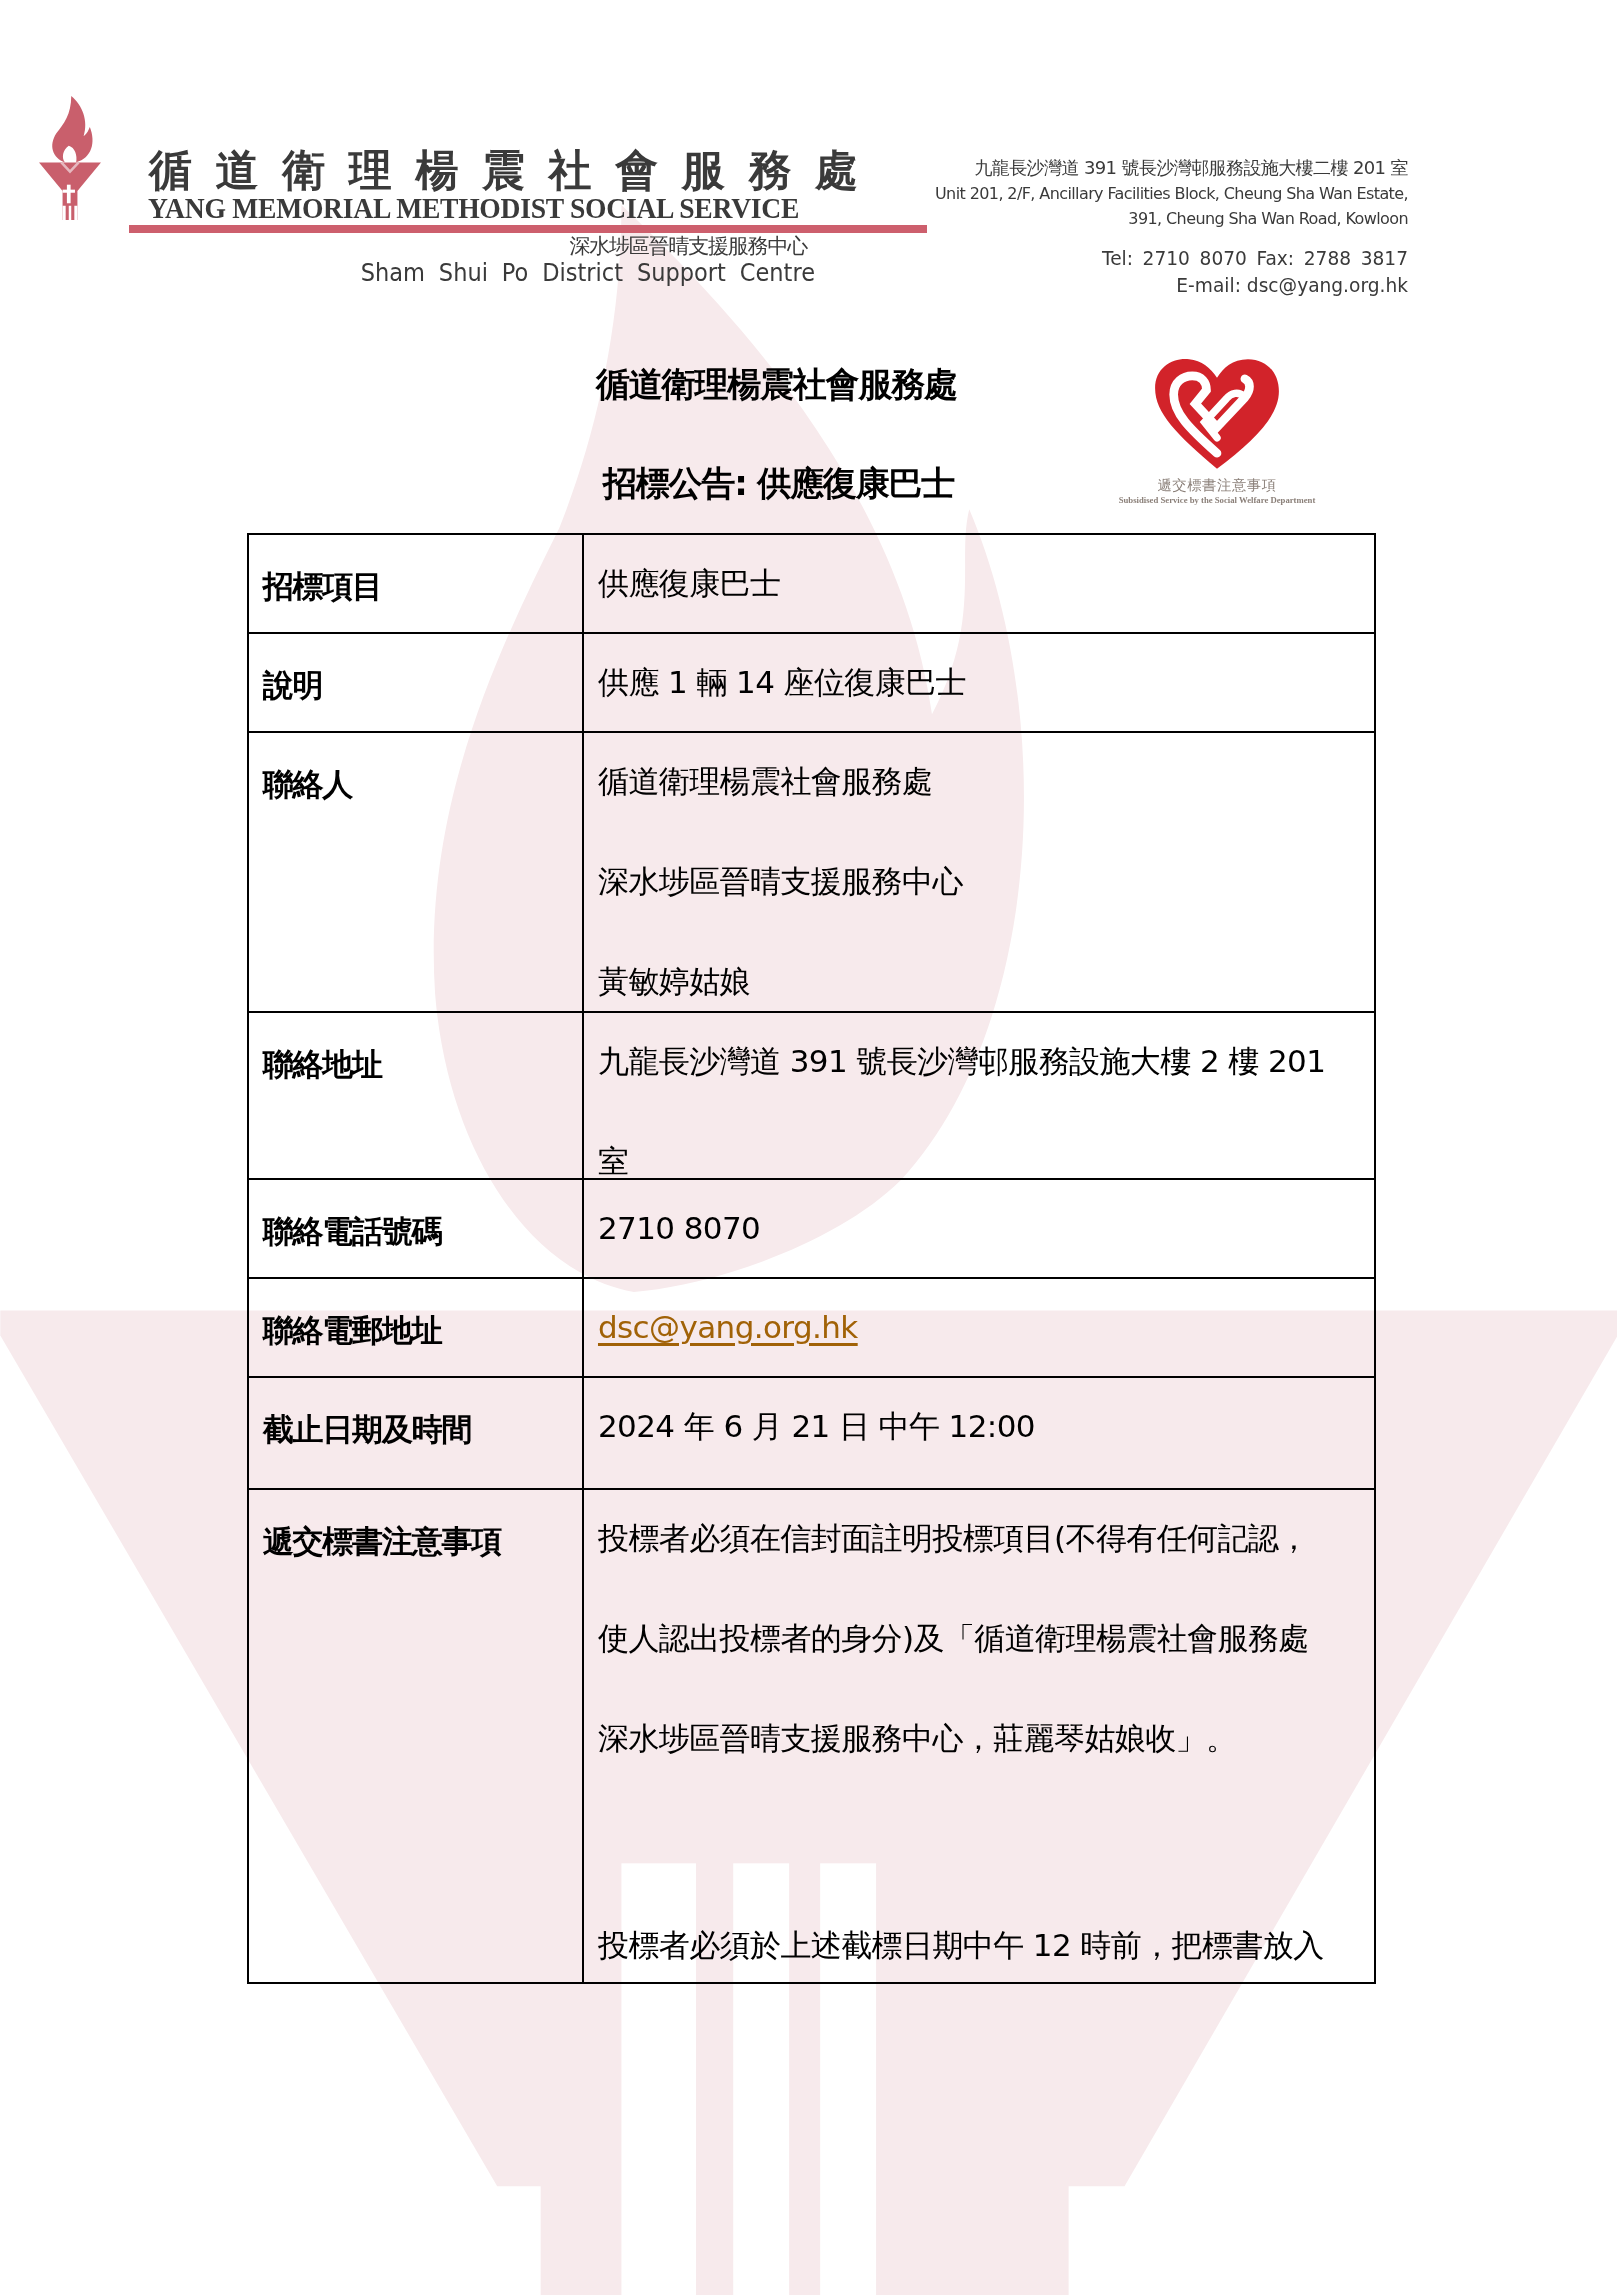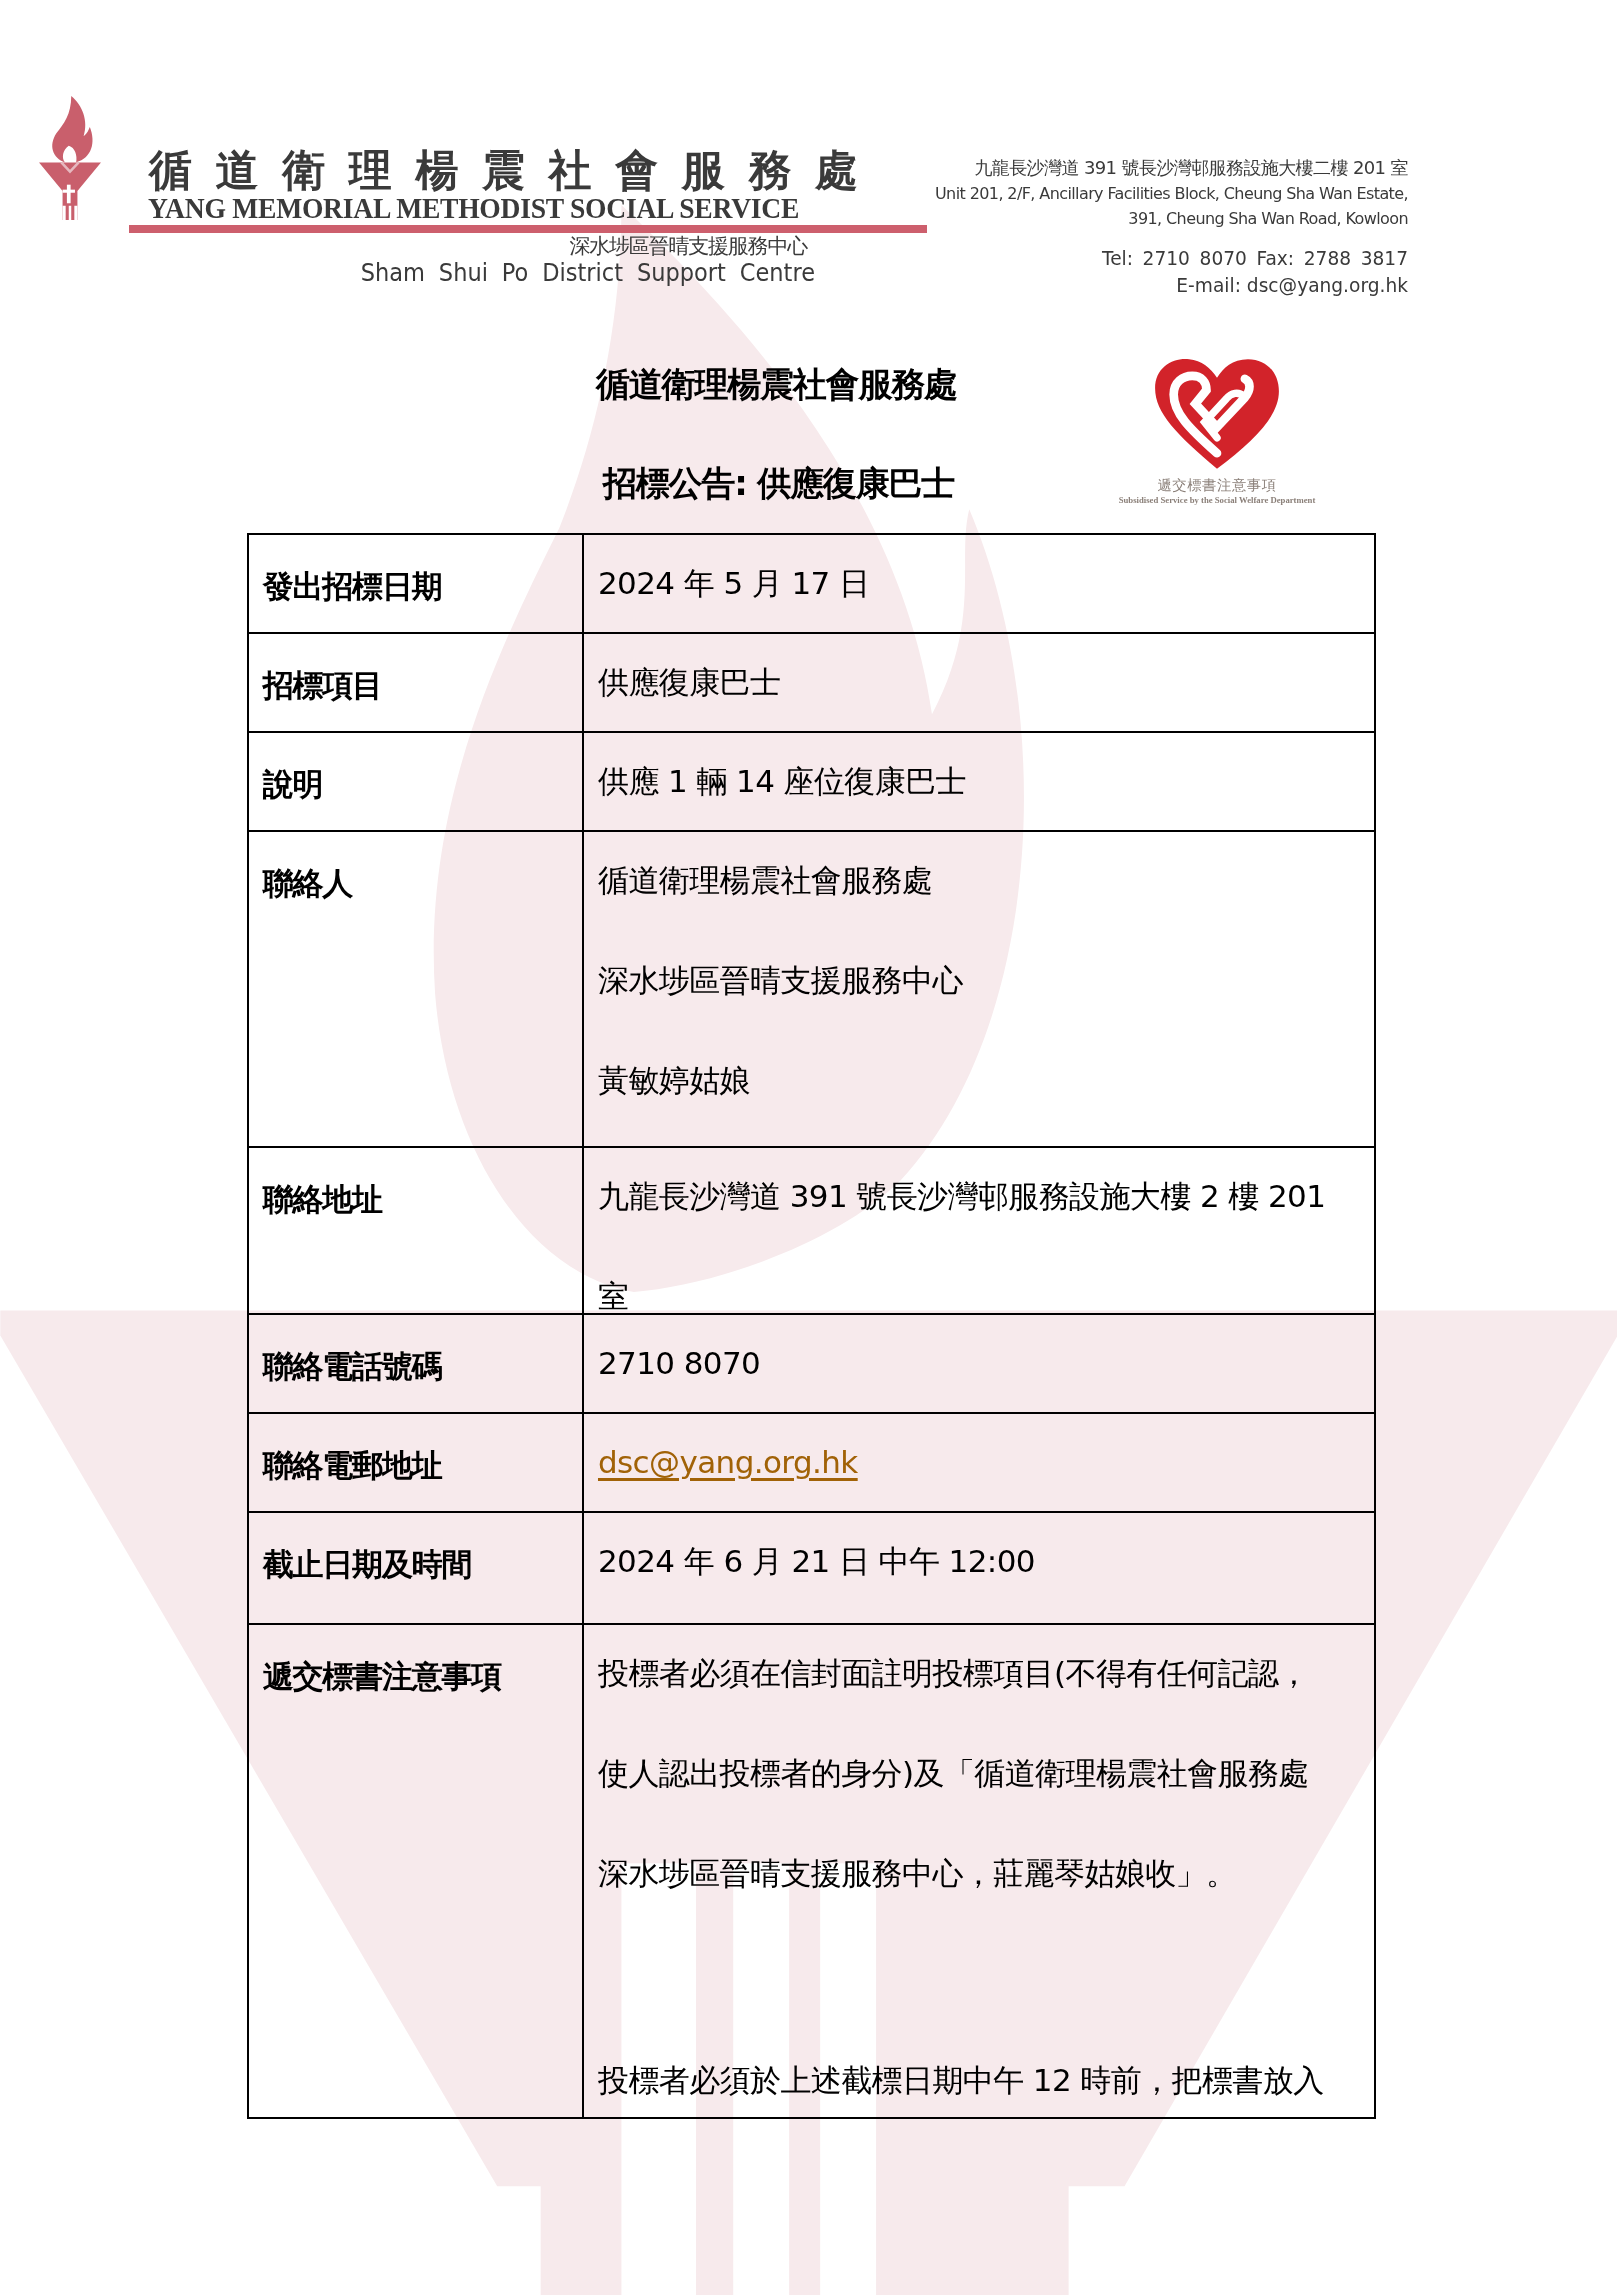--- a/index.html
+++ b/index.html
@@ -103,39 +103,33 @@
     <path d="M105 185 C 40 130, 5 95, 5 55 C 5 20, 35 5, 60 8 C 80 10, 95 22, 105 38 C 115 22, 130 8, 155 8 C 185 8, 205 30, 205 60 C 205 100, 165 140, 105 185 Z" fill="#d2232a"></path>
     <path d="M105 160 C 60 120, 35 95, 35 65 C 35 45, 50 35, 65 35 C 80 35, 88 45, 88 58 L 70 80 L 105 118 L 150 70 C 160 58, 160 45, 150 40" fill="none" stroke="#fff" stroke-width="14" stroke-linecap="round"></path>
     <path d="M105 135 L 85 110 L 120 72 C 128 62, 140 60, 148 68" fill="none" stroke="#fff" stroke-width="12" stroke-linecap="round"></path>
   </svg>
   <div id="swd-zh">遞交標書注意事項</div>
   <div id="swd-en">Subsidised Service by the Social Welfare Department</div>
 </div>
 
 <table id="tender-table">
   <tbody>
-      <tr style="height:99px;">
-    <td class="label">發出招標日期</td>
-    <td class="value">
-      <div class="line">2024 年 5 月 17 日</div>
-    </td>
-  </tr>
   <tr style="height:99px;">
     <td class="label">招標項目</td>
     <td class="value">
       <div class="line">供應復康巴士</div>
     </td>
   </tr>
   <tr style="height:99px;">
     <td class="label">說明</td>
     <td class="value">
       <div class="line">供應 1 輛 14 座位復康巴士</div>
     </td>
   </tr>
-  <tr style="height:316px;">
+  <tr style="height:280px;">
     <td class="label">聯絡人</td>
     <td class="value">
       <div class="line">循道衛理楊震社會服務處</div>
       <div class="line">深水埗區晉晴支援服務中心</div>
       <div class="line">黃敏婷姑娘</div>
     </td>
   </tr>
   <tr style="height:162px;">
     <td class="label">聯絡地址</td>
     <td class="value">

